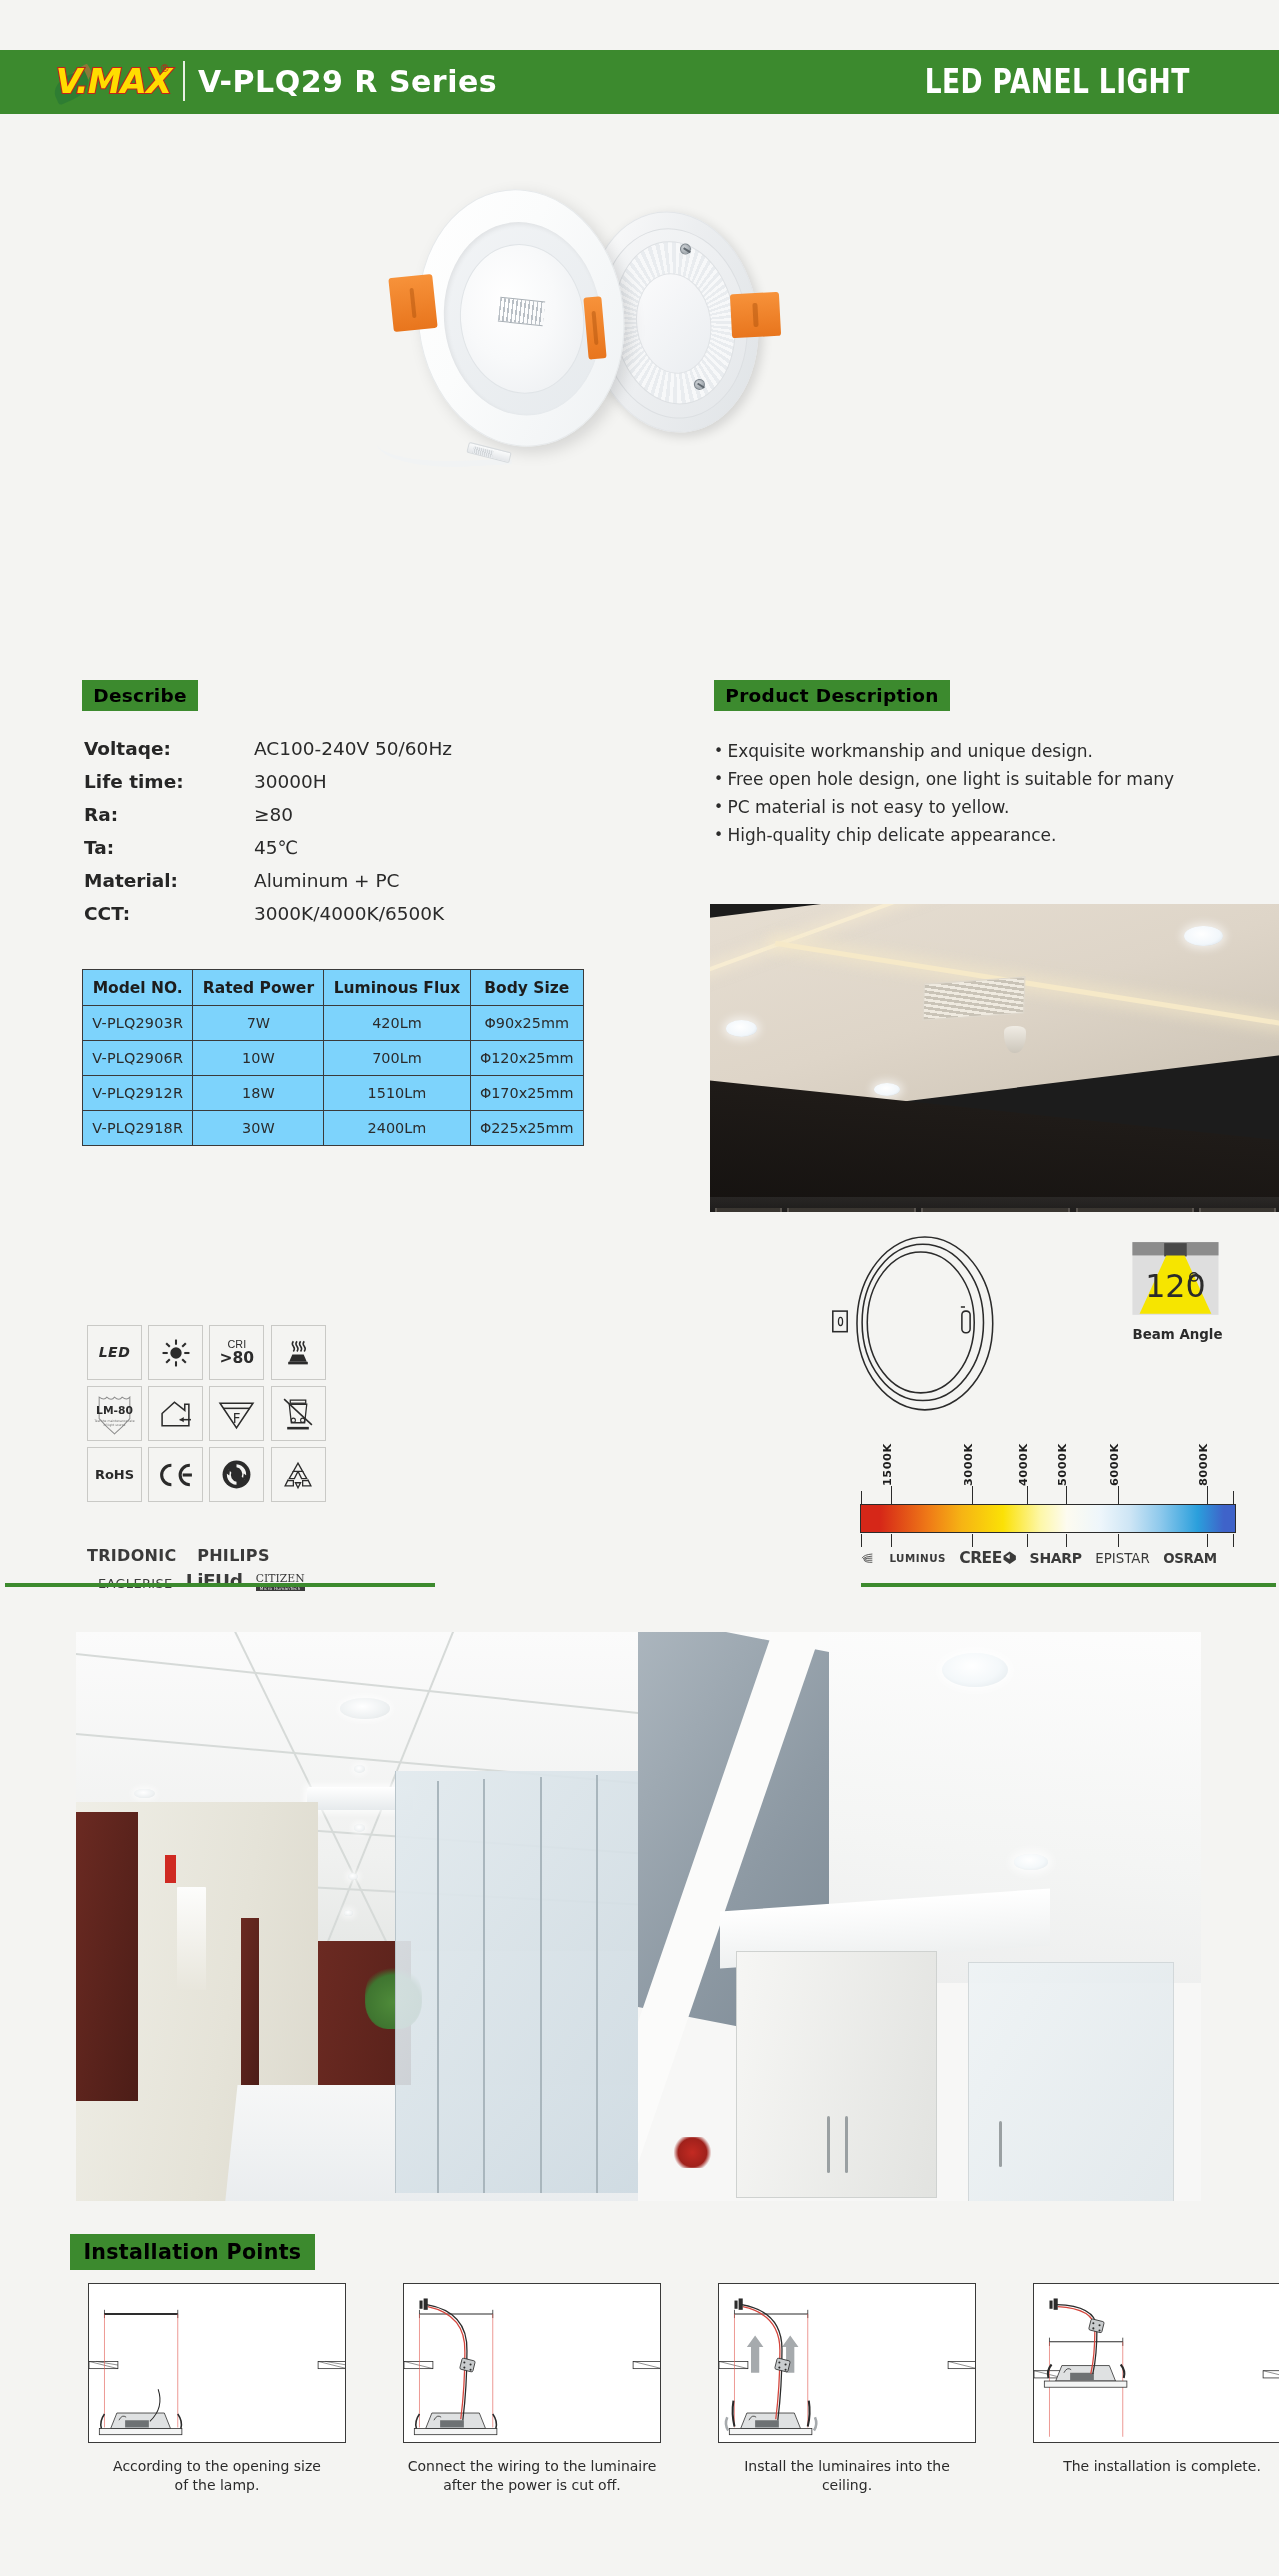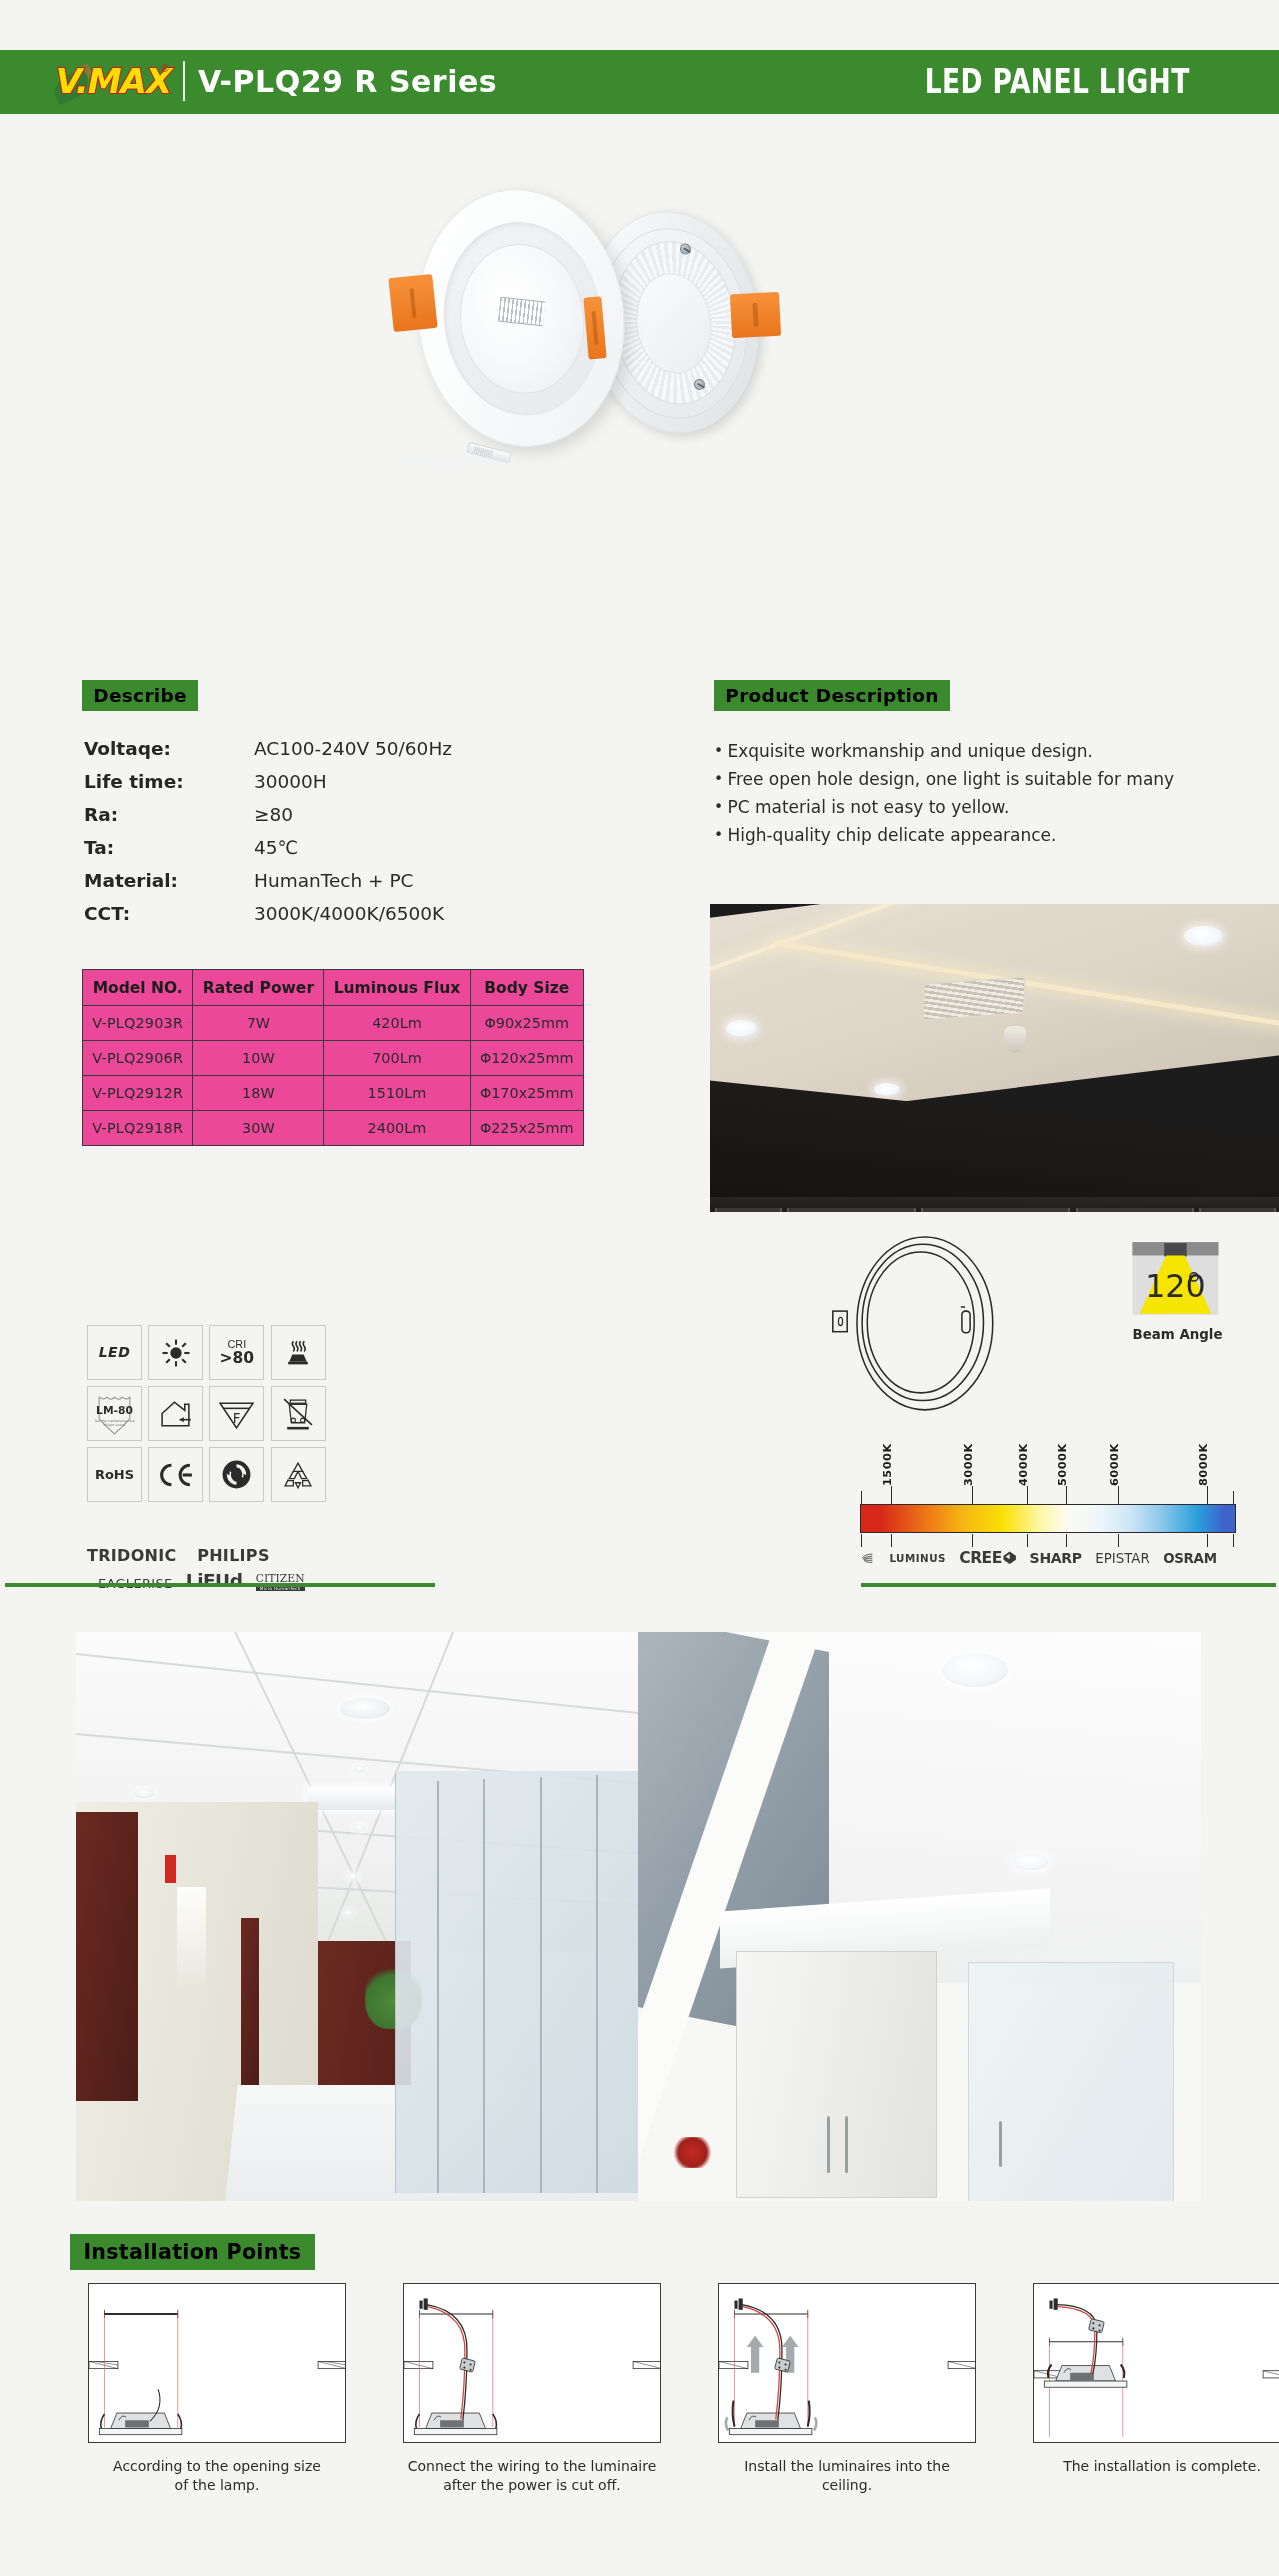--- a/index.html
+++ b/index.html
@@ -288,21 +288,21 @@
     font-size: 18.5px;
     color: #2a2a2a;
     white-space: nowrap;
   }
 
   
   .spec-table {
     position: absolute;
     left: 82px; top: 969px;
     border-collapse: collapse;
-    background: #ec4899;
+    background: #7dd3fc;
   }
   .spec-table th, .spec-table td {
     border: 1px solid #3a3a3a;
     font-family: "DejaVu Sans", sans-serif;
     text-align: center;
     white-space: nowrap;
   }
   .spec-table th {
     font-size: 15.5px;
     font-weight: bold;
@@ -857,21 +857,21 @@
   <div class="spec-row">
     <div class="spec-key">Ra:</div>
     <div class="spec-val">≥80</div>
   </div>
   <div class="spec-row">
     <div class="spec-key">Ta:</div>
     <div class="spec-val">45℃</div>
   </div>
   <div class="spec-row">
     <div class="spec-key">Material:</div>
-    <div class="spec-val">HumanTech + PC</div>
+    <div class="spec-val">Aluminum + PC</div>
   </div>
   <div class="spec-row">
     <div class="spec-key">CCT:</div>
     <div class="spec-val">3000K/4000K/6500K</div>
   </div>
 </div>
 
 <table class="spec-table">
   <thead>
     <tr>

